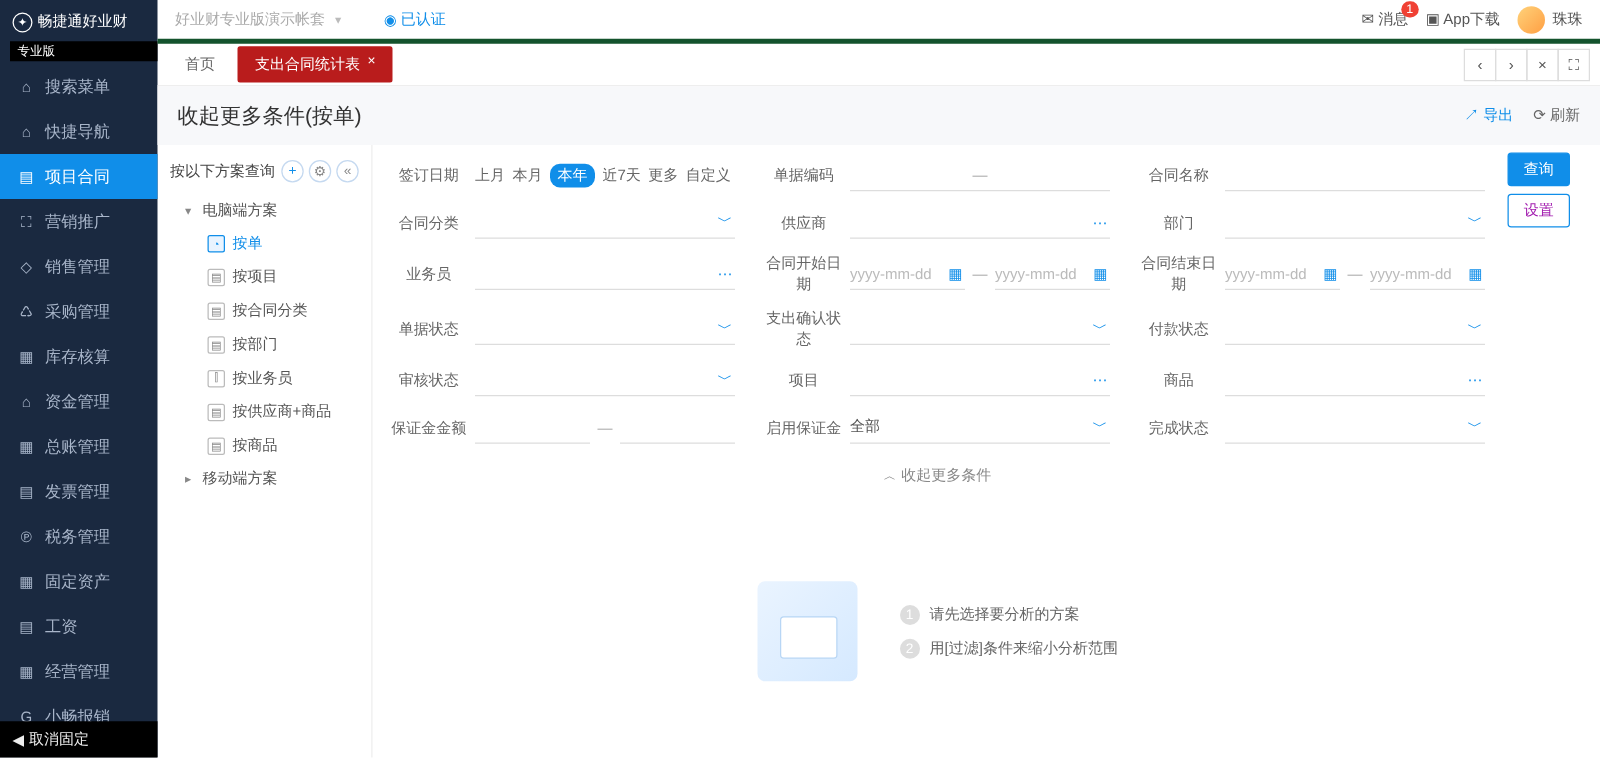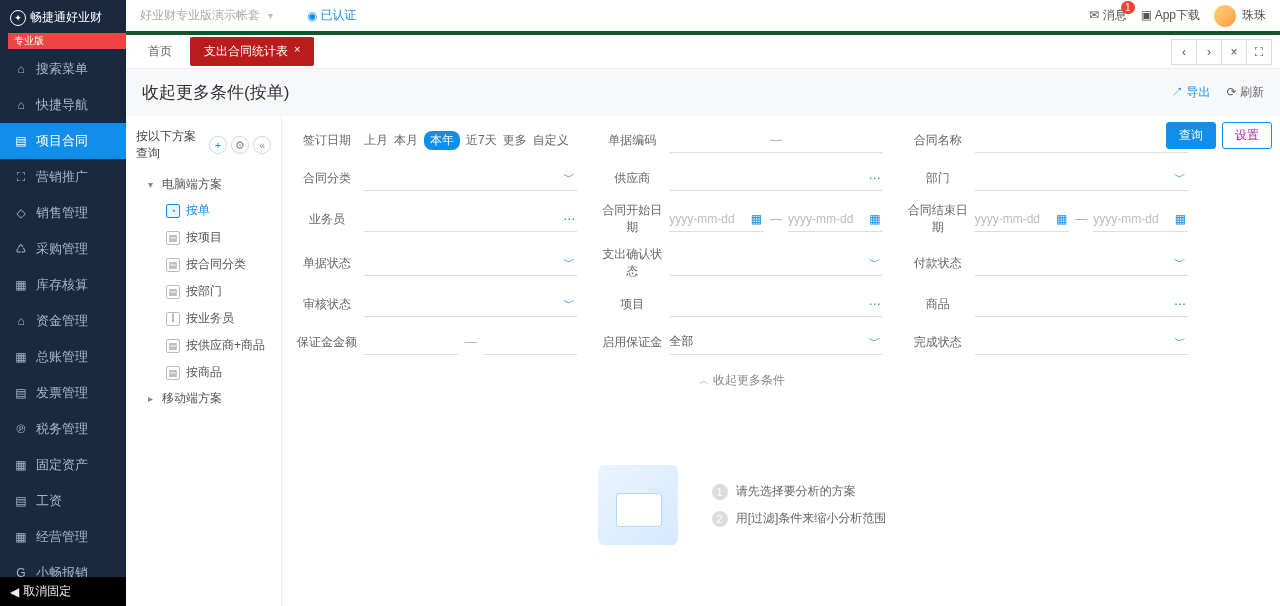--- a/index.html
+++ b/index.html
@@ -3,21 +3,21 @@
 <meta charset="utf-8">
 <style>
 *{box-sizing:border-box;margin:0;padding:0;font-family:"Microsoft YaHei","PingFang SC",sans-serif}
 body{font-size:12px;color:#333;background:#fff;overflow:hidden}
 .app{display:flex;height:606px;width:1280px}
 
 
 .sidebar{width:126px;background:#1a2940;color:#a8b5c9;display:flex;flex-direction:column;flex-shrink:0}
 .logo{height:35px;display:flex;align-items:center;padding:0 10px;color:#fff;font-size:12px;gap:4px}
 .logo-icon{width:16px;height:16px;border:1.5px solid #fff;border-radius:50%;display:flex;align-items:center;justify-content:center;font-size:9px}
-.badge-pro{background:#ef4444;color:#fff;font-size:10px;padding:1px 6px;margin:-2px 0 2px 8px;display:inline-block}
+.badge-pro{background:#000000;color:#fff;font-size:10px;padding:1px 6px;margin:-2px 0 2px 8px;display:inline-block}
 .side-items{flex:1;overflow-y:auto}
 .side-item{display:flex;align-items:center;gap:8px;padding:9px 14px;cursor:pointer;font-size:13px}
 .side-item.active{background:#108ee9;color:#fff}
 .side-icon{width:14px;height:14px;display:inline-flex;align-items:center;justify-content:center;font-size:12px}
 .side-footer{padding:6px 10px;background:#000;color:#eee;display:flex;align-items:center;gap:4px;font-size:12px}
 
 
 .main{flex:1;display:flex;flex-direction:column;min-width:0}
 .topbar{height:35px;display:flex;align-items:center;padding:0 14px;gap:18px;border-bottom:4px solid #14532d;color:#777}
 .topbar .left{display:flex;align-items:center;gap:8px;flex:1}
@@ -38,21 +38,21 @@
 
 .page-head{display:flex;align-items:center;padding:12px 16px;background:#f7f8fa}
 .page-title{font-size:17px;color:#333}
 .head-actions{margin-left:auto;display:flex;gap:16px;color:#108ee9;align-items:flex-end}
 .head-actions span.gray{color:#666}
 .head-actions .ic{font-size:12px}
 
 .body{flex:1;display:flex;min-height:0}
 
 
-.qside{width:156px;border-right:1px solid #eee;padding:10px 6px 10px 6px;overflow:auto}
+.qside{width:172px;border-right:1px solid #eee;padding:10px 6px 10px 6px;overflow:auto}
 .qhead{display:flex;align-items:center;gap:4px;font-size:12px;color:#444;padding:2px 4px}
 .qhead .btns{margin-left:auto;display:flex;gap:4px}
 .circ{width:18px;height:18px;border:1px solid #c5d9f0;border-radius:50%;display:flex;align-items:center;justify-content:center;color:#108ee9;cursor:pointer;font-size:11px}
 .circ2{color:#888}
 .tree{margin-top:8px}
 .tnode{padding:4px 6px 4px 16px;display:flex;align-items:center;gap:4px;cursor:pointer;font-size:12px;color:#555}
 .tnode .caret{width:10px;color:#888;font-size:10px}
 .tleaf{padding:5px 6px 5px 34px;display:flex;align-items:center;gap:6px;cursor:pointer;font-size:12px;color:#555}
 .tleaf.active{color:#108ee9}
 .leaf-ic{width:14px;height:14px;border:1px solid #bbb;border-radius:2px;display:flex;align-items:center;justify-content:center;font-size:9px;color:#888}
@@ -68,21 +68,21 @@
 .daterow{display:flex;align-items:center;gap:6px;color:#666;flex-wrap:wrap}
 .daterow .lk{color:#666;cursor:pointer}
 .daterow .lk.active{background:#108ee9;color:#fff;padding:1px 6px;border-radius:8px}
 .daterow2{color:#888;font-size:11px;margin-top:2px}
 .dates{display:flex;gap:4px;align-items:center;flex:1}
 .dinput{flex:1;border-bottom:1px solid #ddd;min-height:26px;display:flex;align-items:center;color:#bbb;position:relative}
 .dinput .cal{position:absolute;right:2px;color:#108ee9}
 .dash{color:#aaa;padding:0 2px}
 .dashval{flex:1;text-align:center;color:#aaa}
 
-.side-actions{position:absolute;right:8px;top:6px;display:flex;flex-direction:row;gap:6px}
+.side-actions{position:absolute;right:24px;top:6px;display:flex;flex-direction:column;gap:6px}
 .btn{padding:4px 12px;border-radius:3px;font-size:12px;cursor:pointer;text-align:center}
 .btn.primary{background:#108ee9;color:#fff;border:1px solid #108ee9}
 .btn.ghost{background:#fff;color:#a21caf;border:1px solid #108ee9}
 
 .collapse{grid-column:1/4;text-align:center;color:#888;padding:6px;cursor:pointer}
 .collapse .ar{font-size:10px;margin-right:4px}
 
 .empty{grid-column:1/4;display:flex;flex-direction:column;align-items:center;padding-top:60px;color:#888}
 .empty-row{display:flex;gap:34px;align-items:center}
 .empty-img{width:80px;height:80px;background:linear-gradient(135deg,#eaf4ff,#d5e9ff);border-radius:6px;position:relative}

